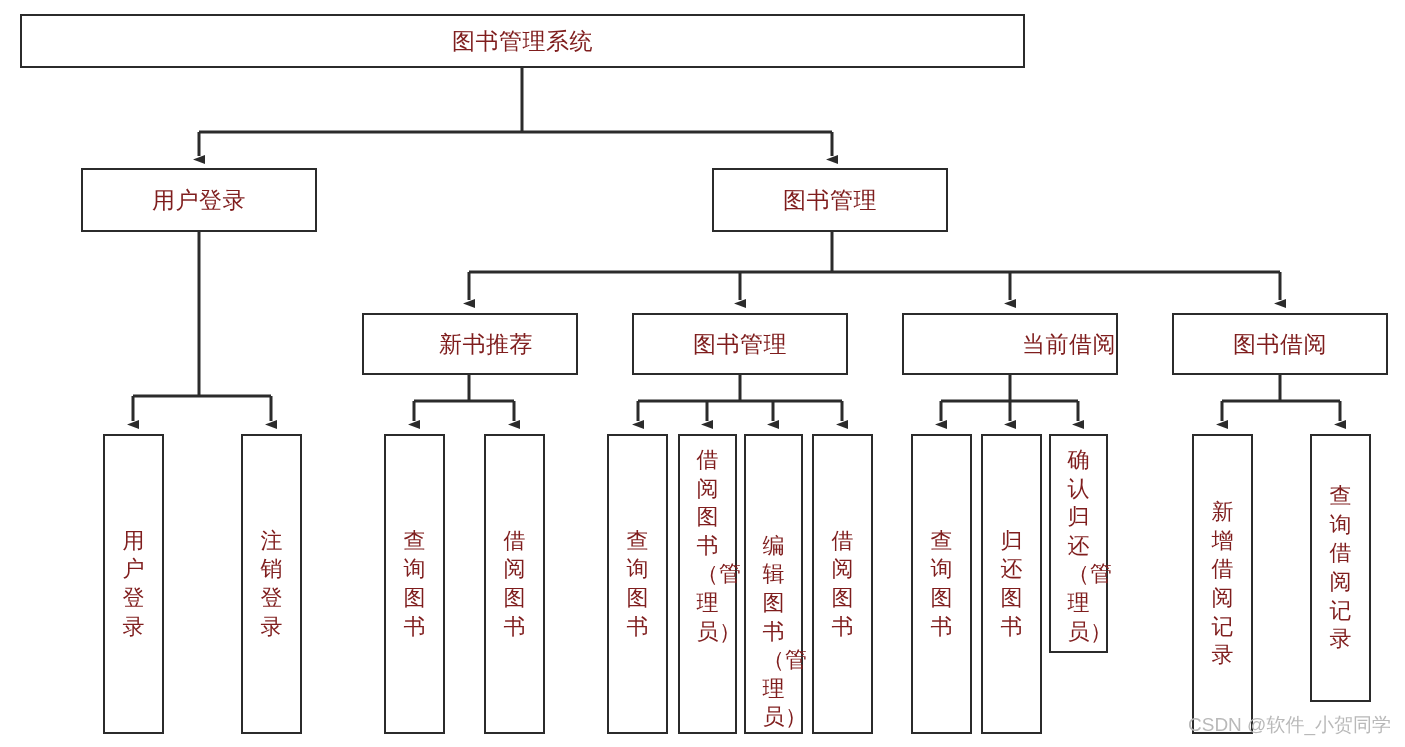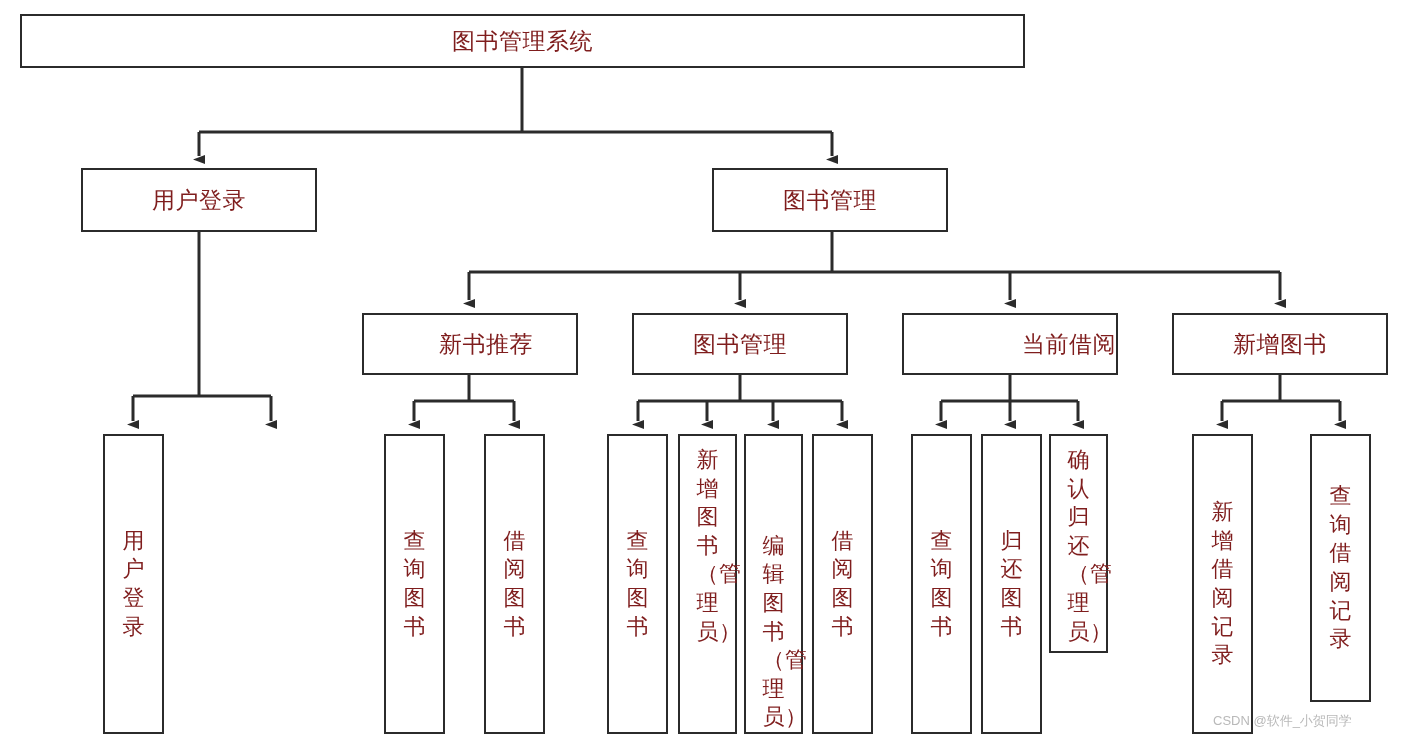--- a/index.html
+++ b/index.html
@@ -56,25 +56,24 @@
     text-align: center;
   }
   .node.vert.mid {
     align-items: center;
     padding-top: 0;
     justify-content: center;
   }
   .watermark {
     position: absolute;
     color: #b9b9b9;
-    font-size: 13px;
+    font-size: 19px;
     white-space: nowrap;
     left: 1188px;
     top: 712px;
-    margin-left: 25px;
   }
 </style>
 </head>
 <body>
 
 <div id="canvas">
 
   <svg class="edges" viewBox="0 0 1405 747">
     <defs>
       <marker id="arr" markerWidth="10" markerHeight="12" refX="1" refY="6" orient="auto" markerUnits="userSpaceOnUse">
@@ -143,42 +142,45 @@
 
   <div class="node" style="left:632px; top:313px; width:216px; height:62px;">
     <span class="lbl">图书管理</span>
   </div>
 
   <div class="node" style="left:902px; top:313px; width:216px; height:62px;justify-content:flex-end;">
     <span class="lbl">当前借阅</span>
   </div>
 
   <div class="node" style="left:1172px; top:313px; width:216px; height:62px;">
-    <span class="lbl">新增图书</span>
+    <span class="lbl">图书借阅</span>
   </div>
 
   <div class="node vert mid" style="left:103px; top:434px; width:61px; height:300px;">
     <span class="lbl">用户登录</span>
   </div>
 
+  <div class="node vert mid" style="left:241px; top:434px; width:61px; height:300px;">
+    <span class="lbl">注销登录</span>
+  </div>
 
   <div class="node vert mid" style="left:384px; top:434px; width:61px; height:300px;">
     <span class="lbl">查询图书</span>
   </div>
 
   <div class="node vert mid" style="left:484px; top:434px; width:61px; height:300px;">
     <span class="lbl">借阅图书</span>
   </div>
 
   <div class="node vert mid" style="left:607px; top:434px; width:61px; height:300px;">
     <span class="lbl">查询图书</span>
   </div>
 
   <div class="node vert" style="left:678px; top:434px; width:59px; height:300px;">
-    <span class="lbl">新增图书（管理员）</span>
+    <span class="lbl">借阅图书（管理员）</span>
   </div>
 
   <div class="node vert" style="left:744px; top:434px; width:59px; height:300px;align-items:flex-end;">
     <span class="lbl">编辑图书（管理员）</span>
   </div>
 
   <div class="node vert mid" style="left:812px; top:434px; width:61px; height:300px;">
     <span class="lbl">借阅图书</span>
   </div>
 

